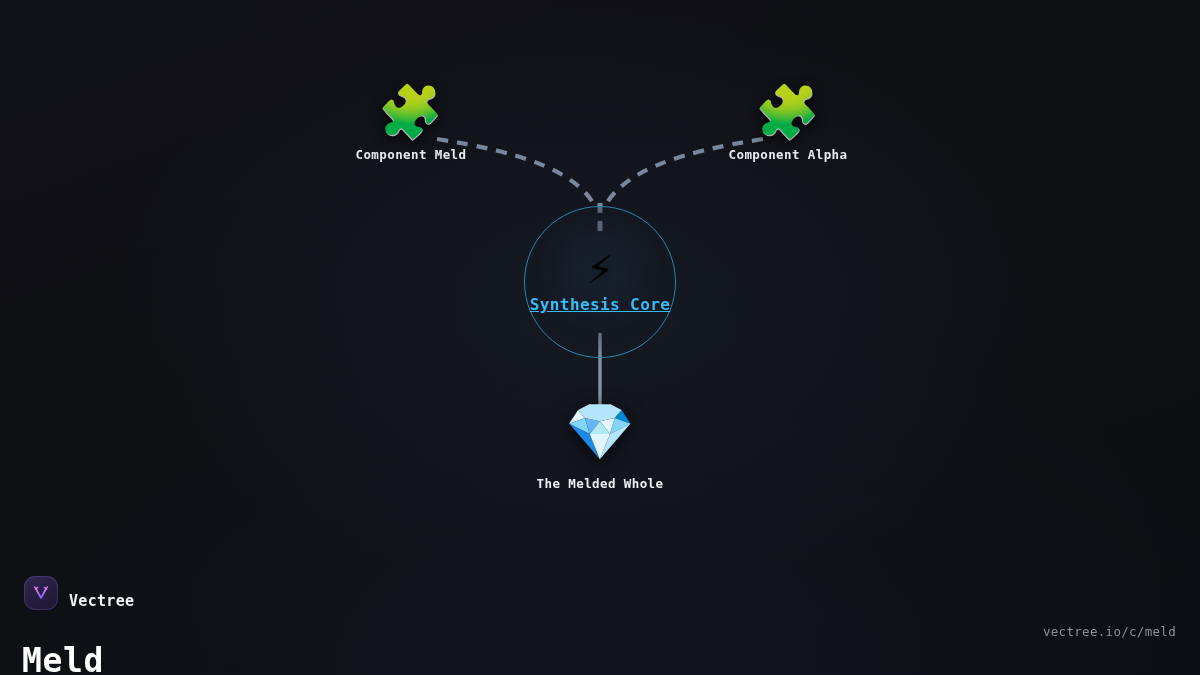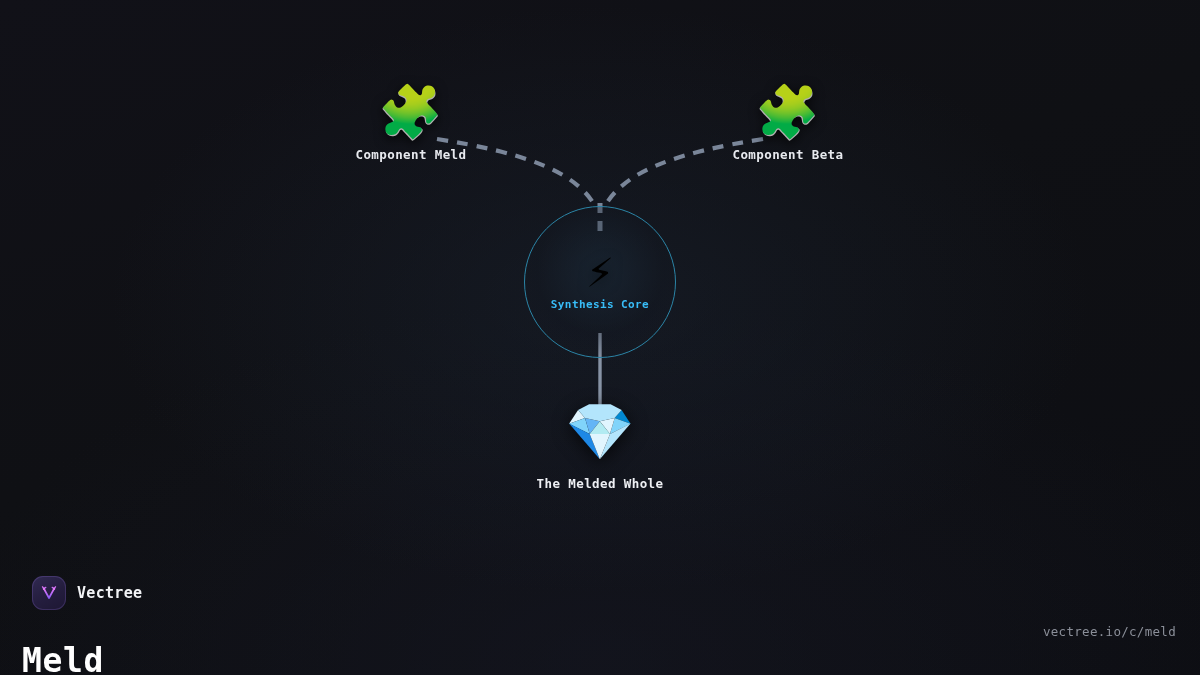--- a/index.html
+++ b/index.html
@@ -92,25 +92,26 @@
     align-items: center;
     justify-content: center;
   }
   #core-circle .node-emoji {
     font-size: 46px;
     margin-top: -6px;
     filter: drop-shadow(0 3px 7px rgba(0,0,0,0.6));
   }
   #core-label {
     margin-top: 4px;
-    font-size: 11px;
+    font-size: 16px;
     font-weight: 700;
     letter-spacing: 0.4px;
     color: #38bdf8;
     white-space: nowrap;
+    text-decoration: underline;
   }
 
   
   #output-node {
     left: 600px;
     top: 404px;
     width: 300px;
     margin-left: -150px;
   }
   #output-node .node-emoji {
@@ -118,24 +119,24 @@
     filter: drop-shadow(0 4px 9px rgba(0,0,0,0.7));
   }
   #output-node .node-label {
     margin-top: 16px;
     color: #eef0f4;
   }
 
   
   #brand-row {
     position: absolute;
-    left: 32px;
+    left: 24px;
     top: 576px;
     display: flex;
-    align-items: center;
+    align-items: flex-end;
     gap: 11px;
   }
   #brand-logo {
     width: 34px;
     height: 34px;
     border-radius: 11px;
     background: linear-gradient(150deg, #312a52 0%, #241d3e 55%, #1d1733 100%);
     box-shadow: inset 0 0 0 1px rgba(140,110,210,0.26);
     display: flex;
     align-items: center;
@@ -185,21 +186,21 @@
     <path d="M 600 333 L 600 420" fill="none" stroke="#8793a5" stroke-width="3.4" stroke-linecap="butt"></path>
   </svg>
 
   <div class="node component" style="left:411px; top:86px;">
     <span class="node-emoji">🧩</span>
     <span class="node-label">Component Meld</span>
   </div>
 
   <div class="node component" style="left:788px; top:86px;">
     <span class="node-emoji">🧩</span>
-    <span class="node-label">Component Beta</span>
+    <span class="node-label">Component Alpha</span>
   </div>
 
   <div id="core-wrap">
     <div id="core-circle">
       <span class="node-emoji">⚡</span>
       <span id="core-label">Synthesis Core</span>
     </div>
   </div>
 
   <div class="node" id="output-node">

